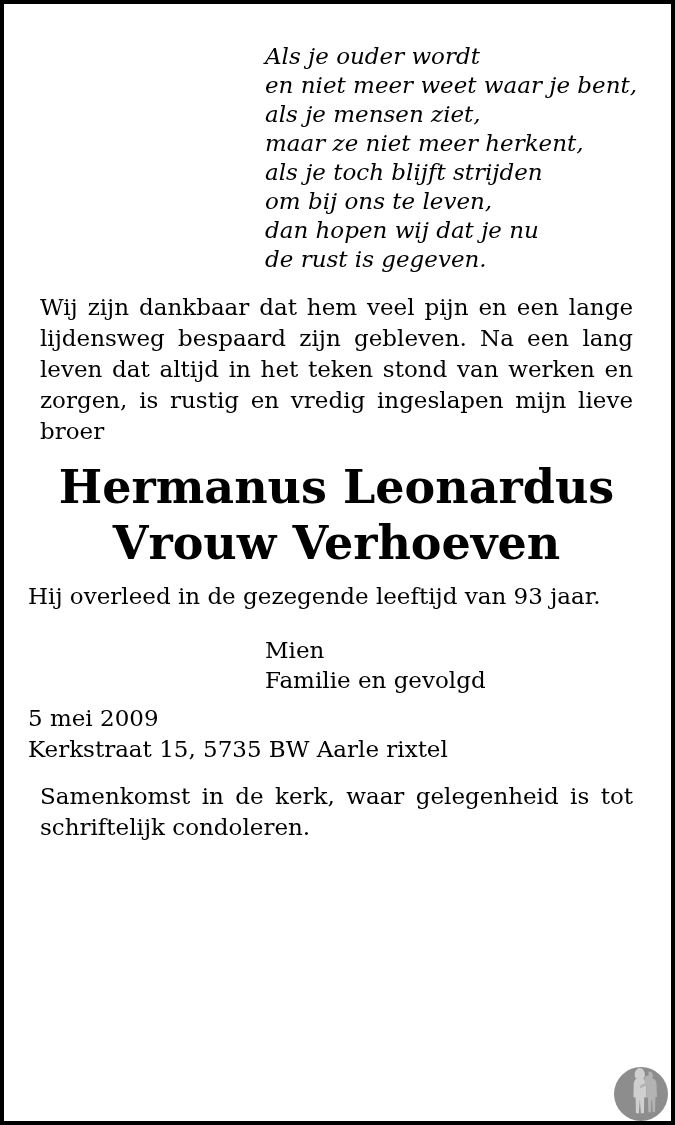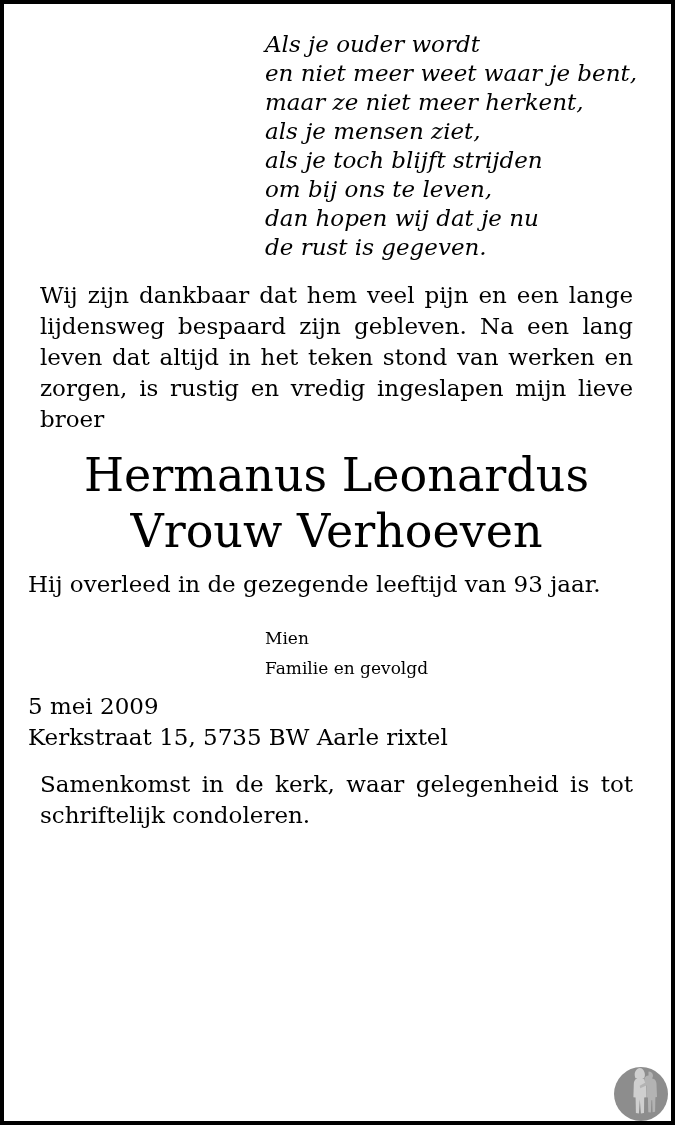--- a/index.html
+++ b/index.html
@@ -7,21 +7,21 @@
     padding: 0;
     background: #ffffff;
   }
   .page {
     position: relative;
     box-sizing: border-box;
     width: 675px;
     height: 1125px;
     background: #ffffff;
     border: 4px solid #000000;
-    padding: 26px 26px 0 24px;
+    padding: 38px 26px 0 24px;
     overflow: hidden;
     font-family: "DejaVu Serif", serif;
     color: #000000;
   }
   .poem {
     margin-left: 237px;
     font-style: italic;
     font-size: 23px;
     line-height: 29px;
     margin-bottom: 18px;
@@ -32,32 +32,32 @@
     font-size: 23px;
     line-height: 31px;
     text-align: justify;
   }
   .intro { margin-top: 18px; }
   .name {
     margin-top: 10px;
     text-align: center;
     font-size: 46px;
     line-height: 56px;
-    font-weight: normal;
+    font-weight: bold;
     white-space: nowrap;
   }
   .age {
     margin-top: 10px;
     font-size: 23px;
     line-height: 31px;
   }
   .mourners {
     margin-top: 22px;
     margin-left: 237px;
-    font-size: 17px;
+    font-size: 23px;
     line-height: 30px;
   }
   .date-block {
     margin-top: 8px;
     font-size: 23px;
     line-height: 31px;
   }
   .p-visit { margin-top: 24px; }
   .p-service { margin-top: 18px; }
   .p-cond { margin-top: 16px; }
@@ -71,22 +71,22 @@
   .logo svg { display: block; width: 54px; height: 54px; }
 </style>
 </head>
 <body>
 
 <div class="page">
 
   <div class="poem">
       <div>Als je ouder wordt</div>
       <div>en niet meer weet waar je bent,</div>
+      <div>als je mensen ziet,</div>
       <div>maar ze niet meer herkent,</div>
-      <div>als je mensen ziet,</div>
       <div>als je toch blijft strijden</div>
       <div>om bij ons te leven,</div>
       <div>dan hopen wij dat je nu</div>
       <div>de rust is gegeven.</div>
     </div>
 
   <p class="para intro">Wij zijn dankbaar dat hem veel pijn en een lange lijdensweg bespaard zijn gebleven. Na een lang leven dat altijd in het teken stond van werken en zorgen, is rustig en vredig ingeslapen mijn lieve broer</p>
 
   <div class="name">
     <div>Hermanus Leonardus</div>

